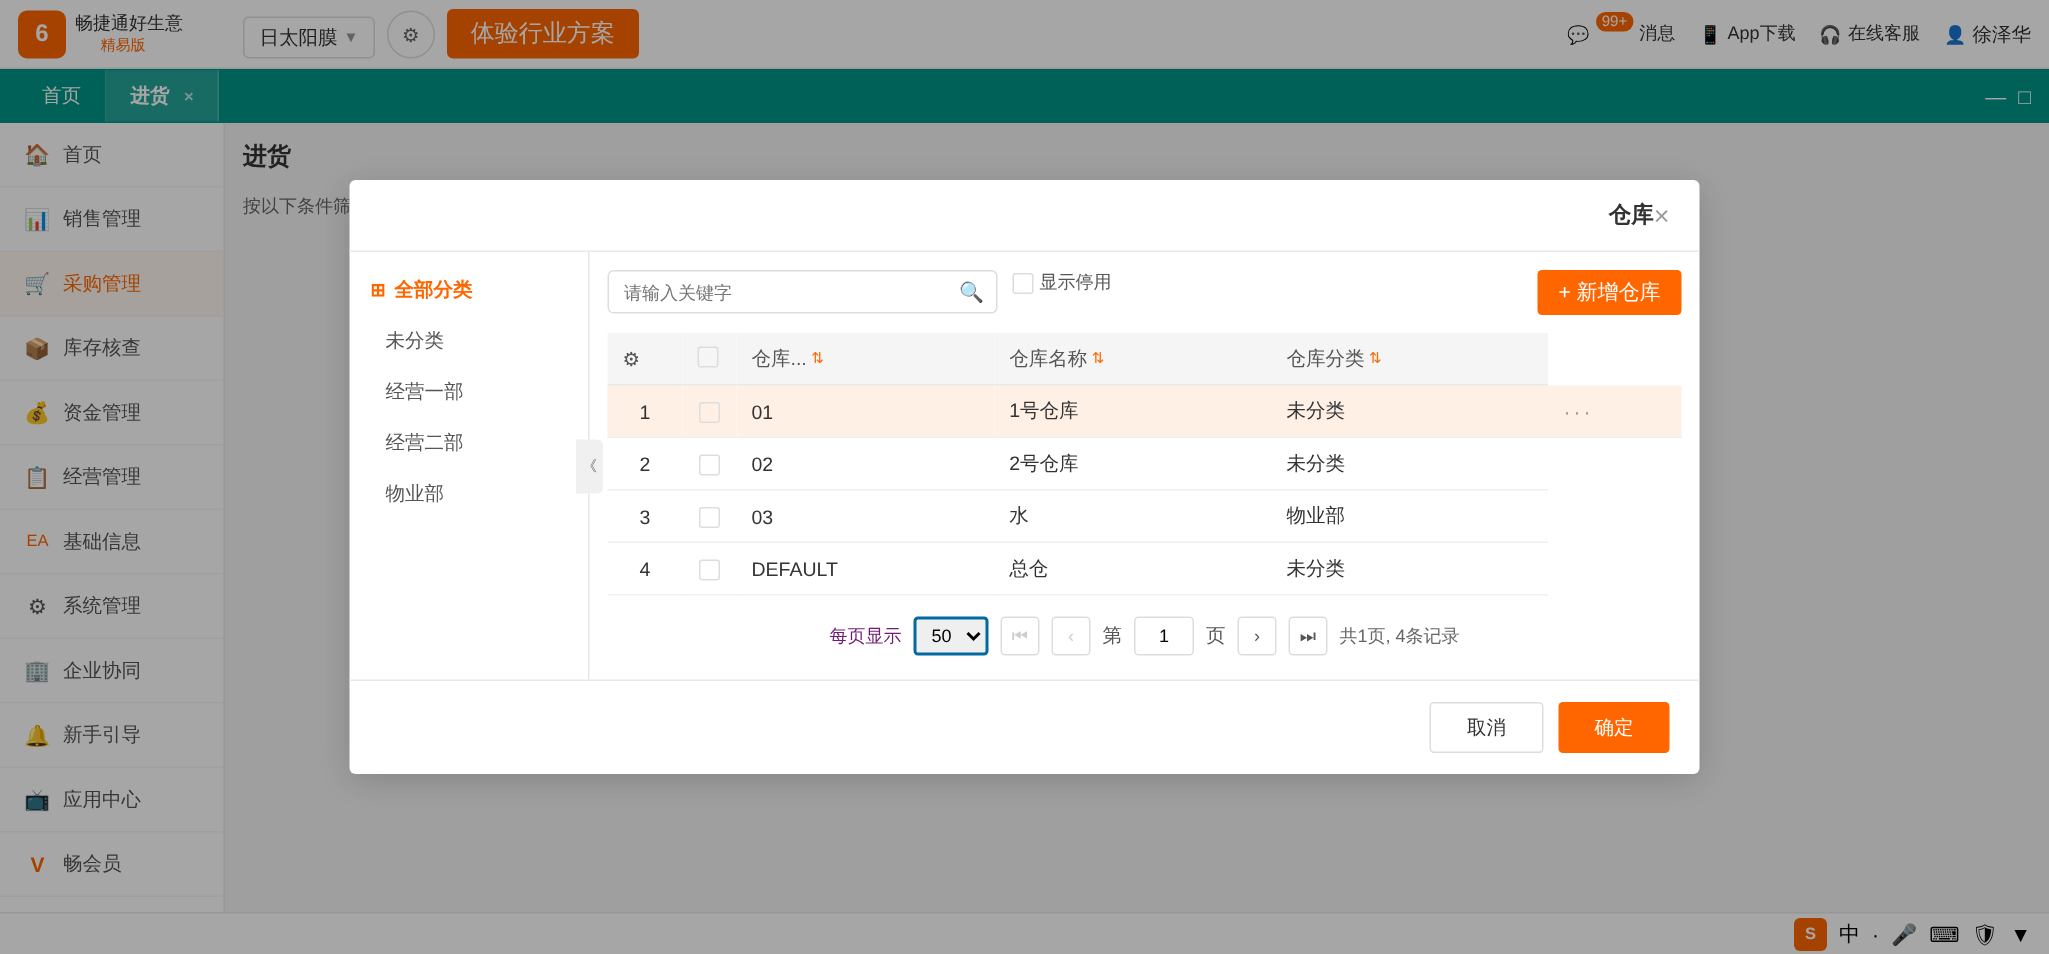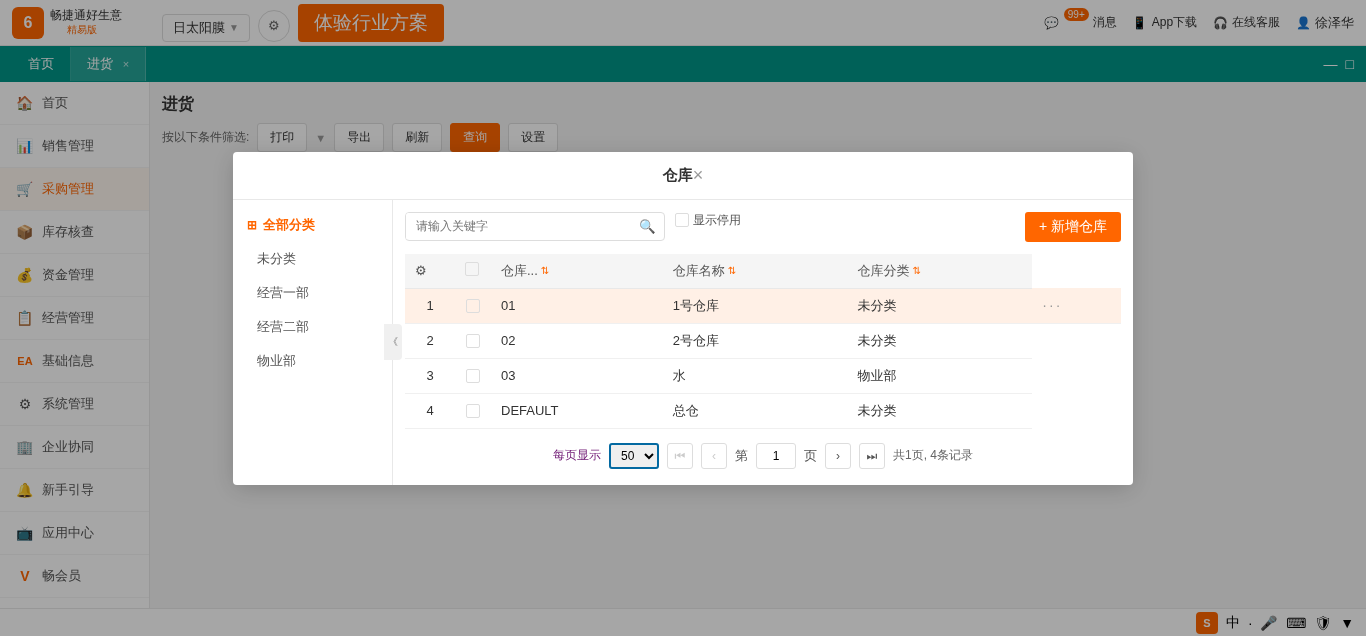--- a/index.html
+++ b/index.html
@@ -41,21 +41,21 @@
       padding: 4px 10px; cursor: pointer; color: #333;
     }
     .chevron-down { font-size: 10px; color: #999; }
     .settings-btn {
       width: 32px; height: 32px; border-radius: 50%; border: 1px solid #ddd;
       display: flex; align-items: center; justify-content: center;
       cursor: pointer; color: #666; background: #fff;
     }
     .trial-btn {
       background: #f60; color: #fff; border: none; border-radius: 4px;
-      padding: 6px 16px; cursor: pointer; font-size: 19px;
+      padding: 6px 16px; cursor: pointer; font-size: 16px;
     }
     .header-right {
       display: flex; align-items: center; gap: 16px; margin-left: auto;
     }
     .header-icon-item {
       display: flex; align-items: center; gap: 4px; cursor: pointer; color: #333; font-size: 12px;
     }
     .badge {
       background: #f60; color: #fff; font-size: 10px;
       border-radius: 8px; padding: 1px 4px; position: relative; top: -8px;
@@ -64,21 +64,21 @@
 
     
     .nav-tabs {
       height: 36px; background: #009688; display: flex; align-items: center;
       padding: 0 12px; gap: 0;
     }
     .nav-tab {
       padding: 8px 16px; color: #fff; cursor: pointer; font-size: 13px;
       border-right: 1px solid rgba(255,255,255,0.2);
     }
-    .nav-tab.active { background: rgba(255,255,255,0.15); }
+    .nav-tab.active { background: rgba(255,255,255,0.15); font-weight: bold; }
     .nav-tab-close { margin-left: 6px; opacity: 0.7; font-size: 11px; }
     .nav-tab-icons { margin-left: auto; display: flex; gap: 8px; align-items: center; }
     .nav-tab-icon { color: #fff; cursor: pointer; font-size: 14px; }
 
     
     .main-layout { display: flex; height: calc(636px - 46px - 36px); }
 
     
     .sidebar {
       width: 150px; background: #fff; border-right: 1px solid #e8e8e8;
@@ -111,21 +111,21 @@
       display: flex; align-items: center; justify-content: center;
     }
 
     
     .dialog {
       background: #fff; border-radius: 4px; width: 900px; max-width: 95vw;
       box-shadow: 0 4px 24px rgba(0,0,0,0.18); position: relative;
       display: flex; flex-direction: column; max-height: 560px;
     }
     .dialog-header {
-      display: flex; align-items: center; justify-content: center;
+      display: flex; align-items: center; justify-content: flex-end;
       padding: 14px 20px; border-bottom: 1px solid #e8e8e8;
     }
     .dialog-title { font-size: 15px; font-weight: bold; color: #333; }
     .dialog-close { cursor: pointer; color: #999; font-size: 18px; line-height: 1; }
 
     .dialog-body { display: flex; flex: 1; overflow: hidden; }
 
     
     .category-panel {
       width: 160px; border-right: 1px solid #e8e8e8; padding: 8px 0;
@@ -308,21 +308,21 @@
     </div>
     <div class="sidebar-item">
       <span class="icon">💰</span>
       <span>资金管理</span>
     </div>
     <div class="sidebar-item">
       <span class="icon">📋</span>
       <span>经营管理</span>
     </div>
     <div class="sidebar-item">
-      <span class="icon" style="font-size:11px;font-weight:bold;color:#f60;">EA</span>
+      <span class="icon" style="font-size:11px;font-weight:normal;color:#f60;">EA</span>
       <span>基础信息</span>
     </div>
     <div class="sidebar-item">
       <span class="icon">⚙</span>
       <span>系统管理</span>
     </div>
     <div class="sidebar-item">
       <span class="icon">🏢</span>
       <span>企业协同</span>
     </div>
@@ -468,20 +468,24 @@
           <span>第</span>
           <input type="text" class="page-input" value="1" style="">
           <span>页</span>
           <button class="page-btn">›</button>
           <button class="page-btn">⏭</button>
           <span class="page-total">共1页, 4条记录</span>
         </div>
       </div>
     </div>
 
+    <div class="dialog-footer">
+      <button class="btn-cancel">取消</button>
+      <button class="btn-confirm">确定</button>
+    </div>
   </div>
 </div>
 
 <div class="bottom-bar">
   <div class="s-logo">S</div>
   <span class="bottom-icon">中</span>
   <span class="bottom-icon">·</span>
   <span class="bottom-icon">🎤</span>
   <span class="bottom-icon">⌨</span>
   <span class="bottom-icon">🛡</span>

